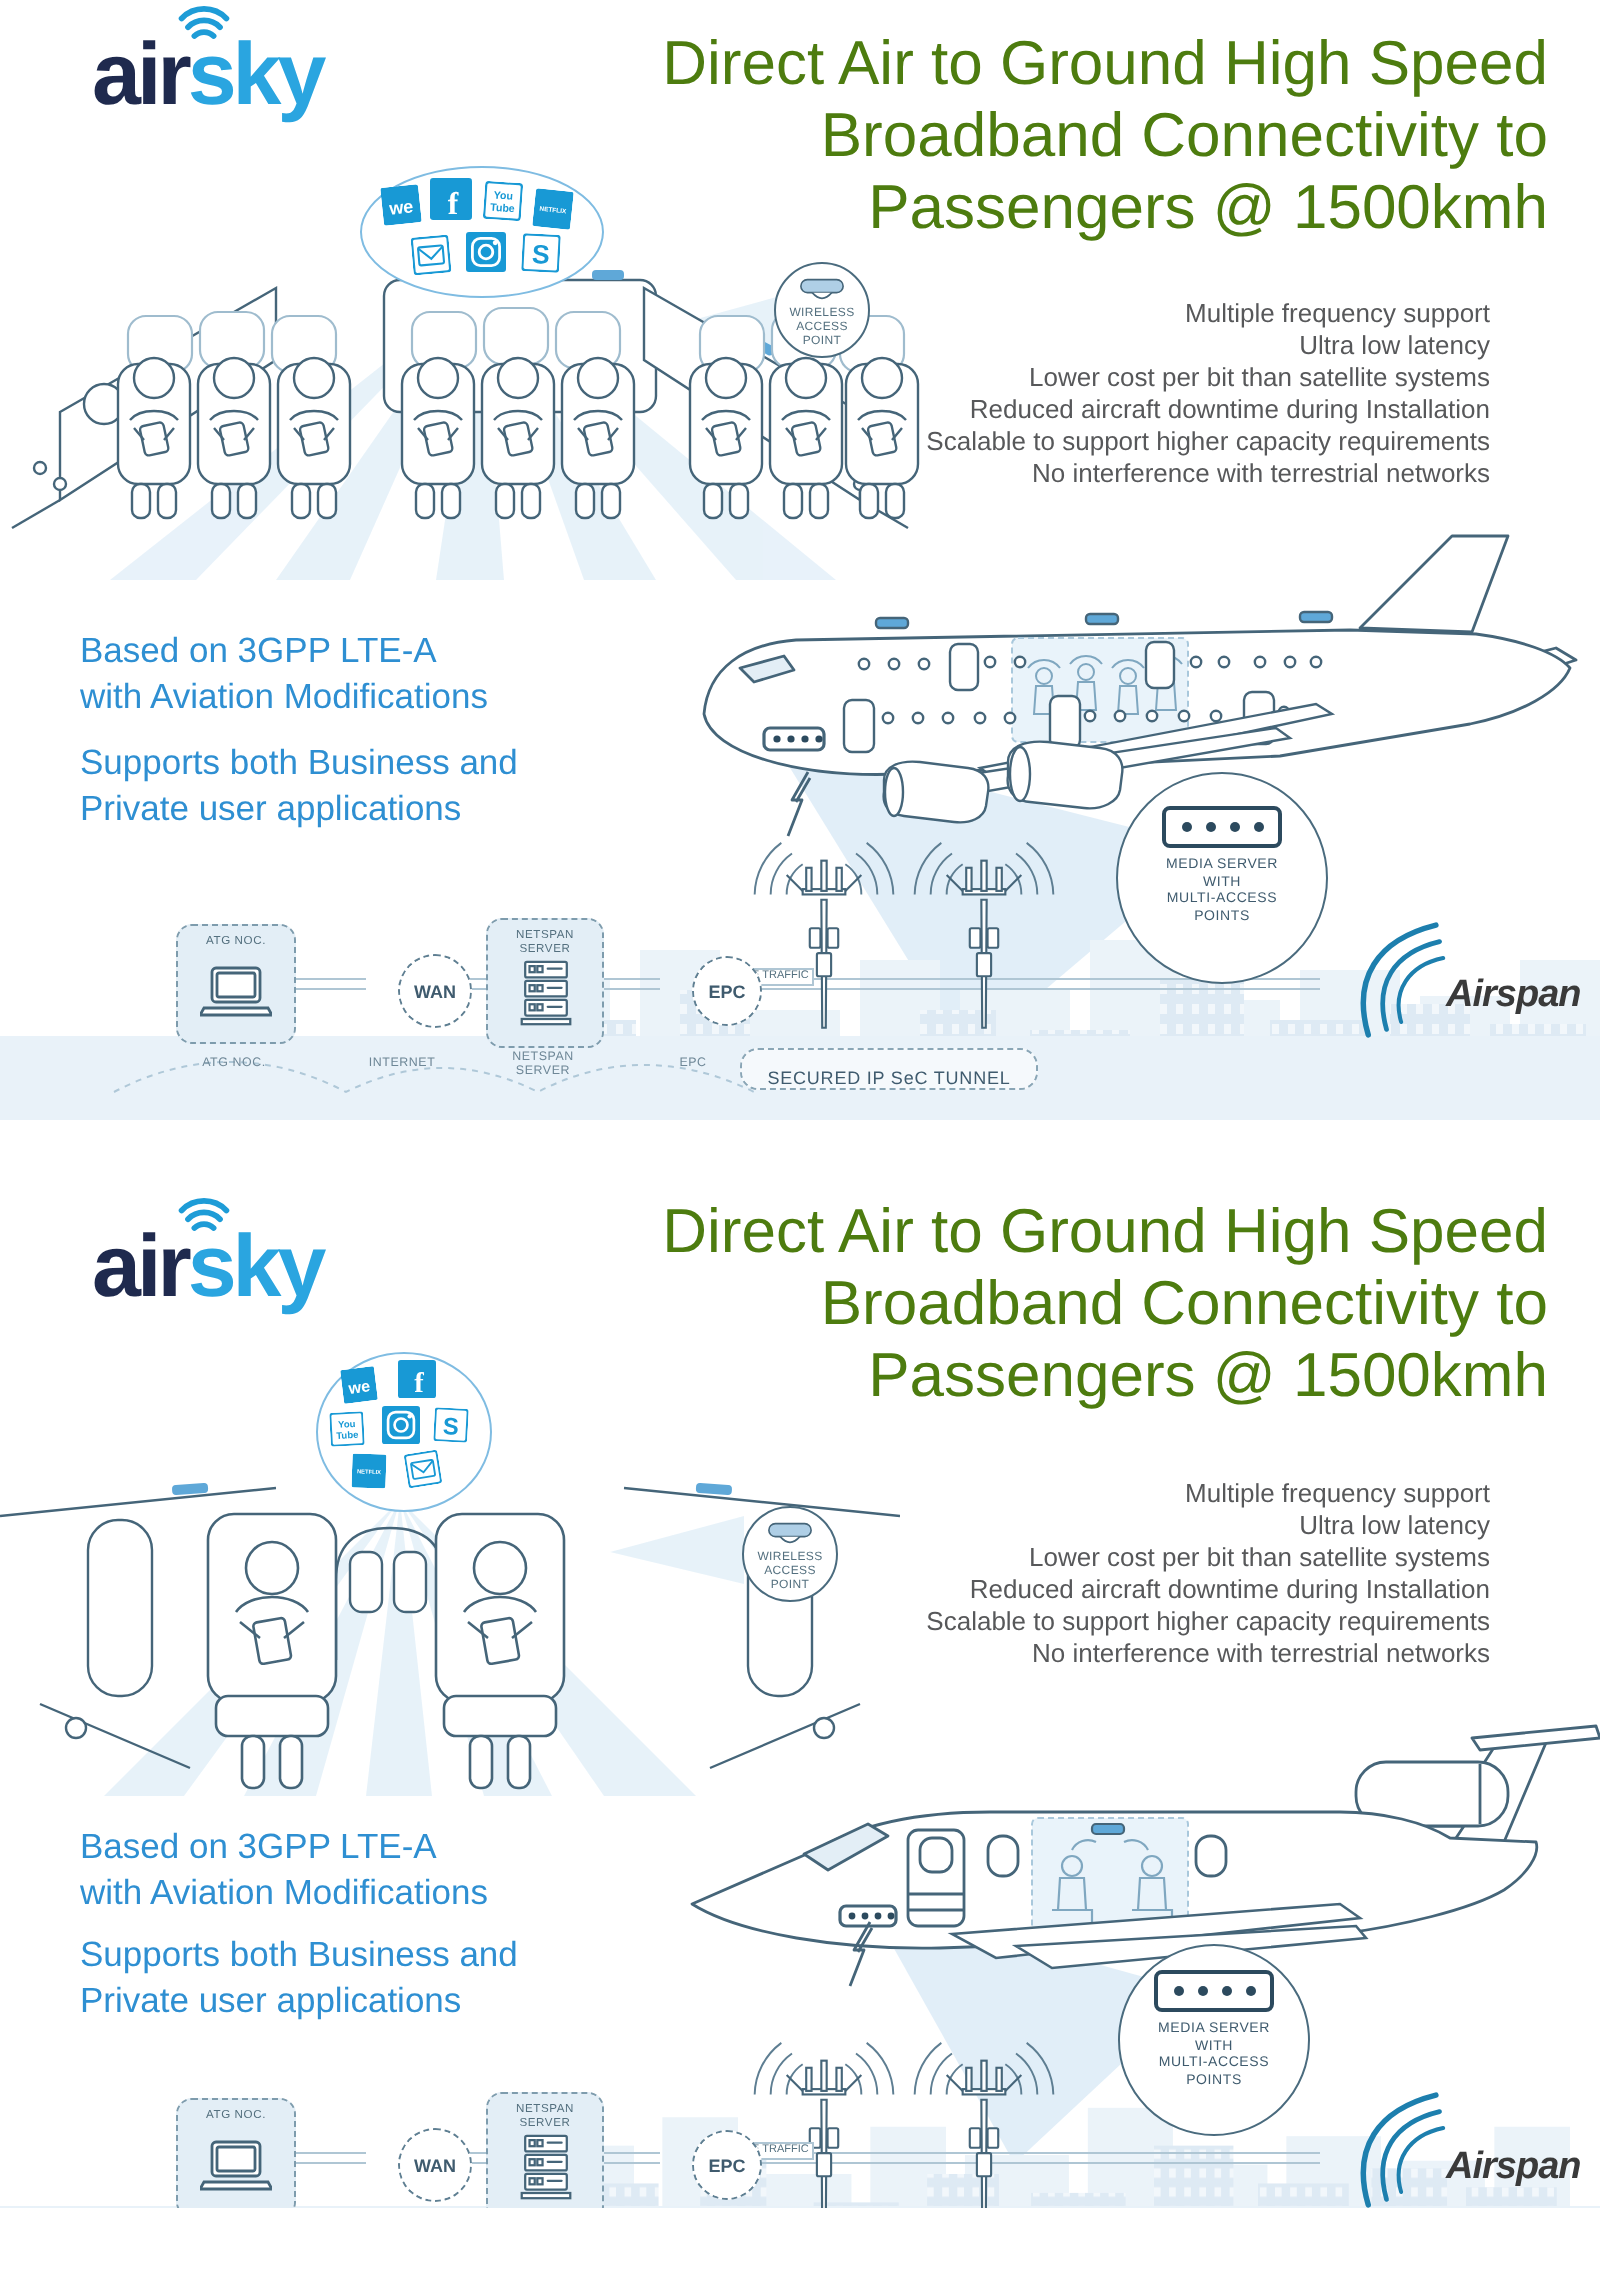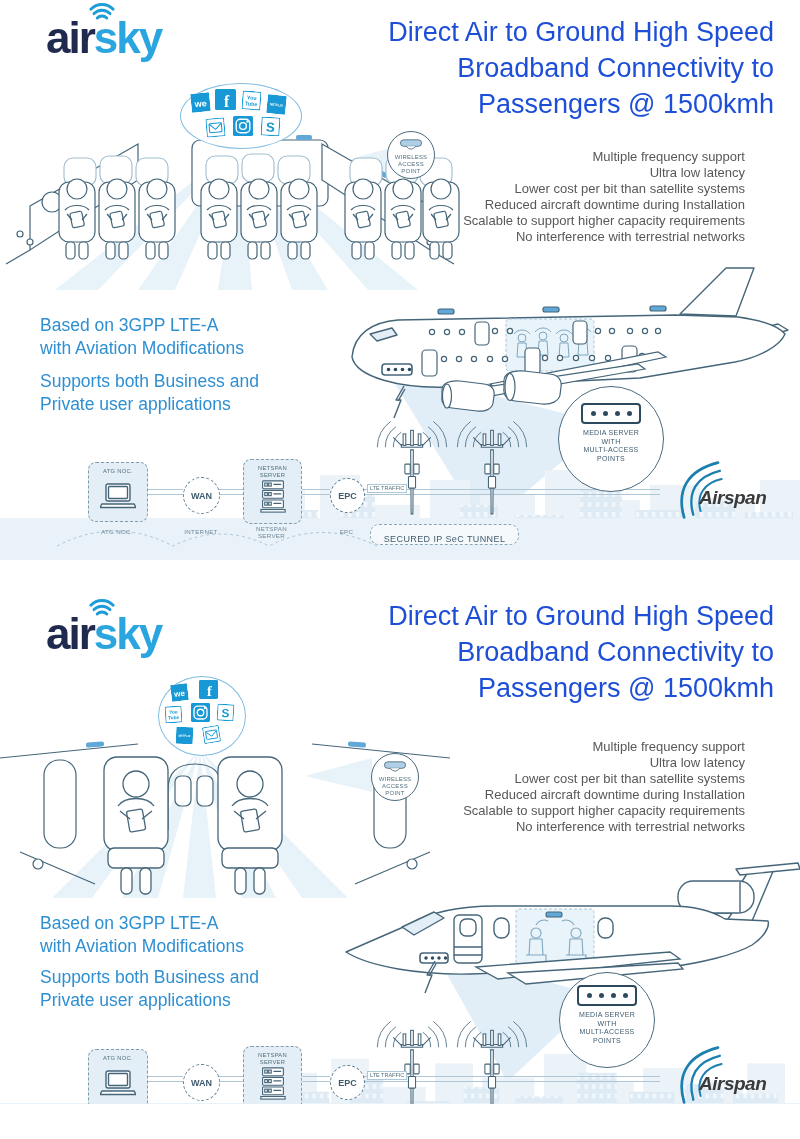--- a/index.html
+++ b/index.html
@@ -7,53 +7,53 @@
   .abs{position:absolute;}
   .panel{position:absolute;left:0;width:800px;overflow:hidden;}
   #panel1{top:0;height:562px;}
   #panel2{top:568px;height:571px;}
 
   .logo{position:absolute;left:40px;width:160px;height:64px;z-index:4;}
   .logo .txt{position:absolute;left:6px;top:14px;font-size:44px;font-weight:700;letter-spacing:-2px;line-height:48px;}
   .air{color:#1F2A4E}.sky{color:#2AA5E0}
   .logo .wifi{position:absolute;left:44px;top:-2px;width:36px;height:24px;}
 
-  .title{position:absolute;right:26px;width:560px;text-align:right;color:#1d4ed8;
-         font-size:27px;line-height:36px;font-weight:400;z-index:4;}
+  .title{position:absolute;right:26px;width:560px;text-align:right;color:#4d7c0f;
+         font-size:31px;line-height:36px;font-weight:400;z-index:4;}
   .features{position:absolute;right:55px;text-align:right;color:#57585A;
             font-size:13px;line-height:15.9px;z-index:4;}
   .note{position:absolute;left:40px;color:#2E8FD2;font-size:17.5px;line-height:22.5px;z-index:4;}
 
   .bubble{position:absolute;border:1.3px solid #7FBCE2;border-radius:50%;background:#fff;z-index:3;}
   .sicon{position:absolute;}
 
   .circ{position:absolute;border:1.4px solid #4A6B7E;border-radius:50%;background:#fff;
         text-align:center;z-index:3;}
   .wap{width:46px;height:46px;font-size:6px;line-height:6.8px;letter-spacing:.2px;color:#54707F;}
   .wap svg{display:block;margin:7px auto 2px;}
   .media{font-size:7px;line-height:8.5px;color:#3F5B6E;letter-spacing:.3px;}
   .chip{margin:16px auto 5px;width:56px;height:17px;border:2px solid #2C4A5E;border-radius:4px;
         display:flex;align-items:center;justify-content:center;gap:7px;background:#fff;}
   .chip i{width:5px;height:5px;border-radius:50%;background:#2C4A5E;display:block;}
 
   .gbox{position:absolute;border:1.3px dashed #7E9CAD;border-radius:8px;background:#E3EEF6;
         z-index:3;text-align:center;}
   .gbox .bl{font-size:5.8px;color:#54707F;margin-top:5px;letter-spacing:.3px;line-height:6.5px;}
   .gcirc{position:absolute;border:1.5px dashed #5F7F92;border-radius:50%;background:#fff;z-index:3;
-         display:flex;align-items:center;justify-content:center;font-weight:bold;color:#3F5B6E;}
+         display:flex;align-items:center;justify-content:center;font-weight:bold;color:#3F5B6E;margin-left:16px;}
   .duct{position:absolute;height:4px;border-top:1px solid #AFC6D4;border-bottom:1px solid #AFC6D4;z-index:1;}
   .glabel{position:absolute;font-size:6.2px;color:#6E8797;text-align:center;z-index:3;
           letter-spacing:.3px;line-height:7px;}
   .tunnel{position:absolute;border:1.3px dashed #8AA6B6;border-radius:9px;display:flex;align-items:flex-end;
           justify-content:center;font-size:9px;color:#3F5B6E;letter-spacing:.4px;z-index:3;
           background:rgba(255,255,255,.55);}
   .ltelab{position:absolute;font-size:5.5px;color:#54707F;border:1px solid #AFC6D4;background:#fff;
           padding:0 2px;line-height:7px;z-index:2;}
   .aspan-text{position:absolute;font-style:italic;font-weight:bold;font-size:19px;color:#3A3A3A;
-              z-index:3;letter-spacing:-.5px;}
+              z-index:3;letter-spacing:-.5px;padding-left:24px;}
   .groundstrip{position:absolute;left:0;width:800px;background:#E9F2F9;z-index:0;}
   .z0{z-index:0}.z1{z-index:1}.z2{z-index:2}.z3{z-index:3}
 </style>
 </head>
 <body>
 
 <svg width="0" height="0" style="position:absolute" aria-hidden="true">
 <defs>
   <pattern id="winpat" width="8" height="10" patternUnits="userSpaceOnUse">
     <rect width="8" height="10" fill="#DEEAF4"></rect>

